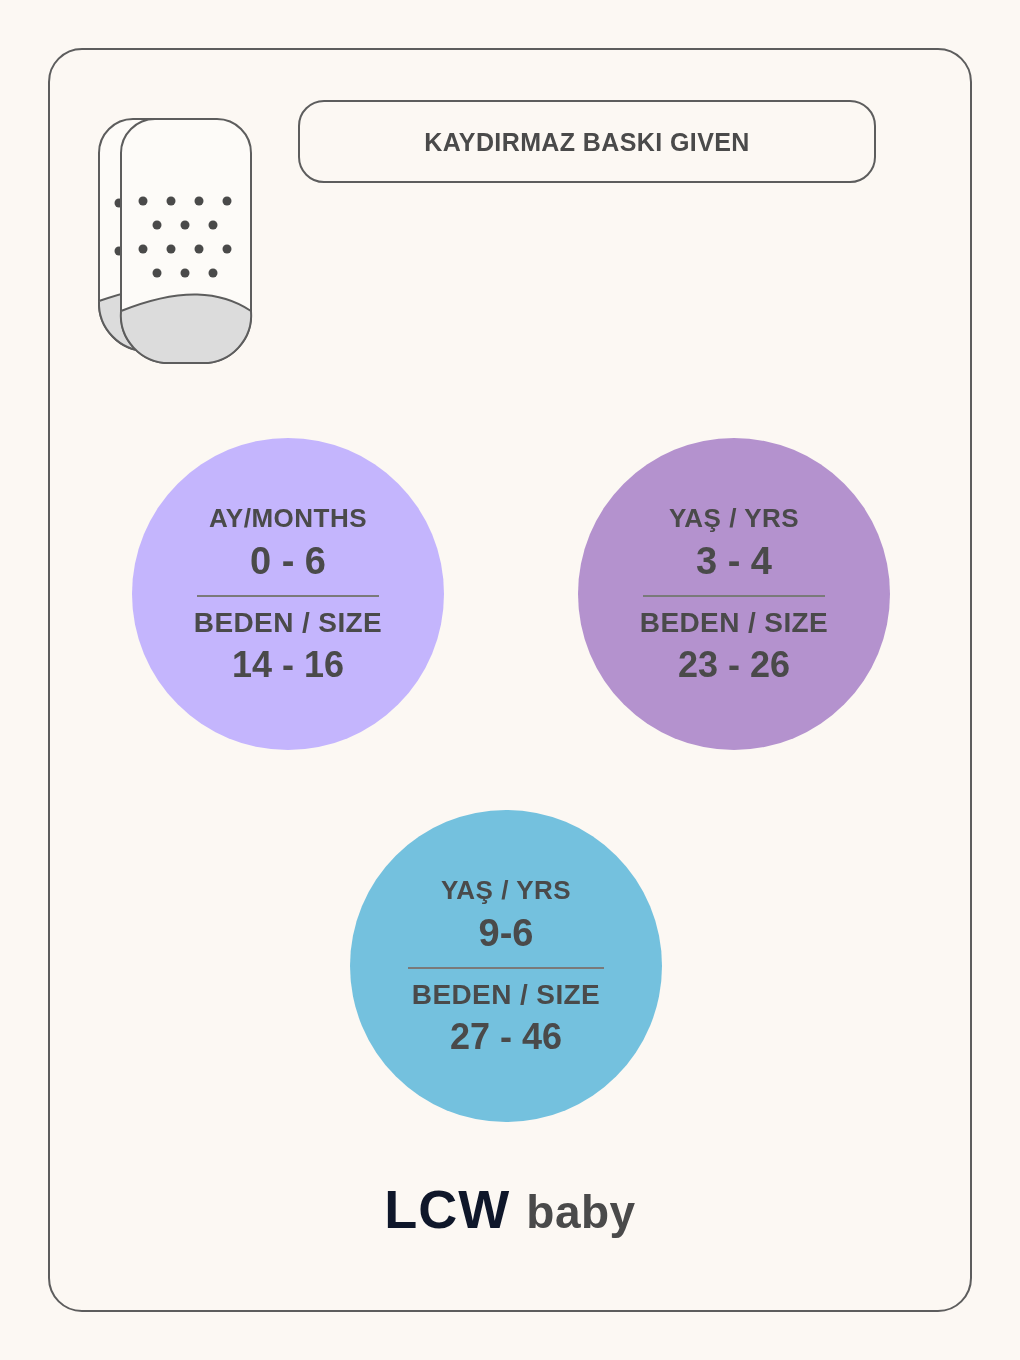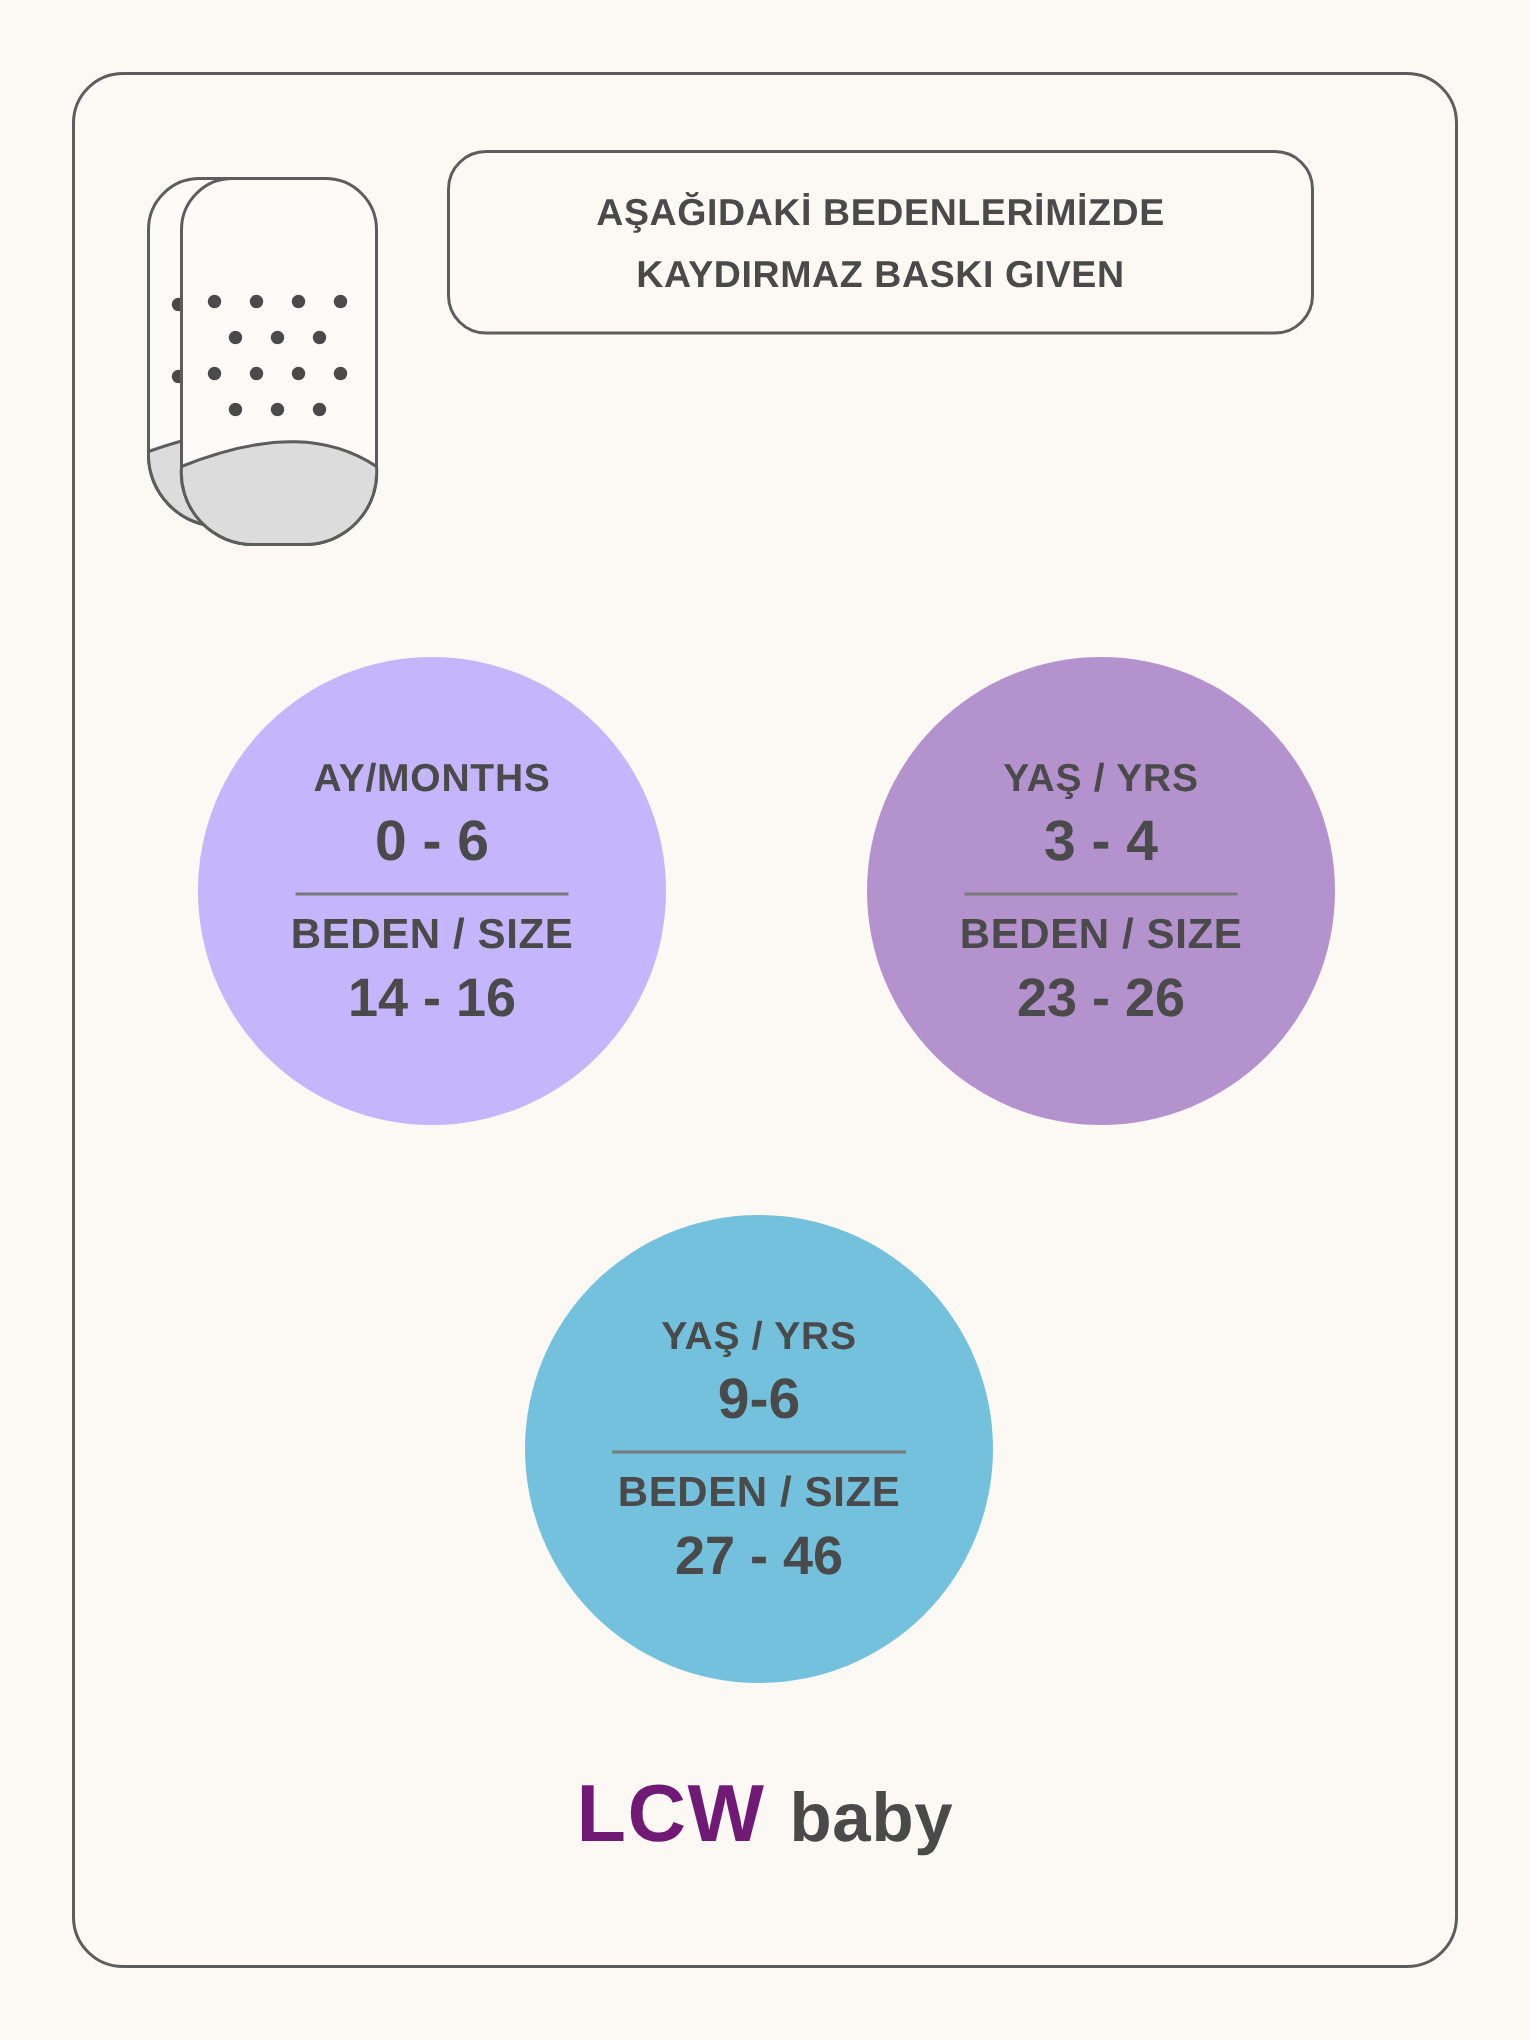--- a/index.html
+++ b/index.html
@@ -134,21 +134,21 @@
     position: absolute;
     left: 0;
     top: 1128px;
     width: 100%;
     text-align: center;
   }
   .brand-main {
     font-size: 54px;
     font-weight: bold;
     letter-spacing: 1px;
-    color: #701a75;
+    color: #0f172a;
   }
   .brand-sub {
     font-size: 46px;
     font-weight: bold;
     letter-spacing: 0.5px;
     color: #4a4a4a;
     margin-left: 16px;
   }
 </style>
 </head>
@@ -194,21 +194,20 @@
             <circle cx="142" cy="144" r="4.5"></circle>
           <circle cx="72" cy="168" r="4.5"></circle>
             <circle cx="100" cy="168" r="4.5"></circle>
             <circle cx="128" cy="168" r="4.5"></circle>
         </g>
       </svg>
     </div>
 
     <div class="notice-box">
       <div class="notice-row">
-        <div class="notice-line">AŞAĞIDAKİ BEDENLERİMİZDE</div>
         <div class="notice-line">KAYDIRMAZ BASKI GIVEN</div>
       </div>
     </div>
   </div>
 
   <div class="circle" id="circle-months">
     <div class="c-label">AY/MONTHS</div>
     <div class="c-value">0 - 6</div>
     <div class="c-rule"></div>
     <div class="c-sublabel">BEDEN / SIZE</div>

